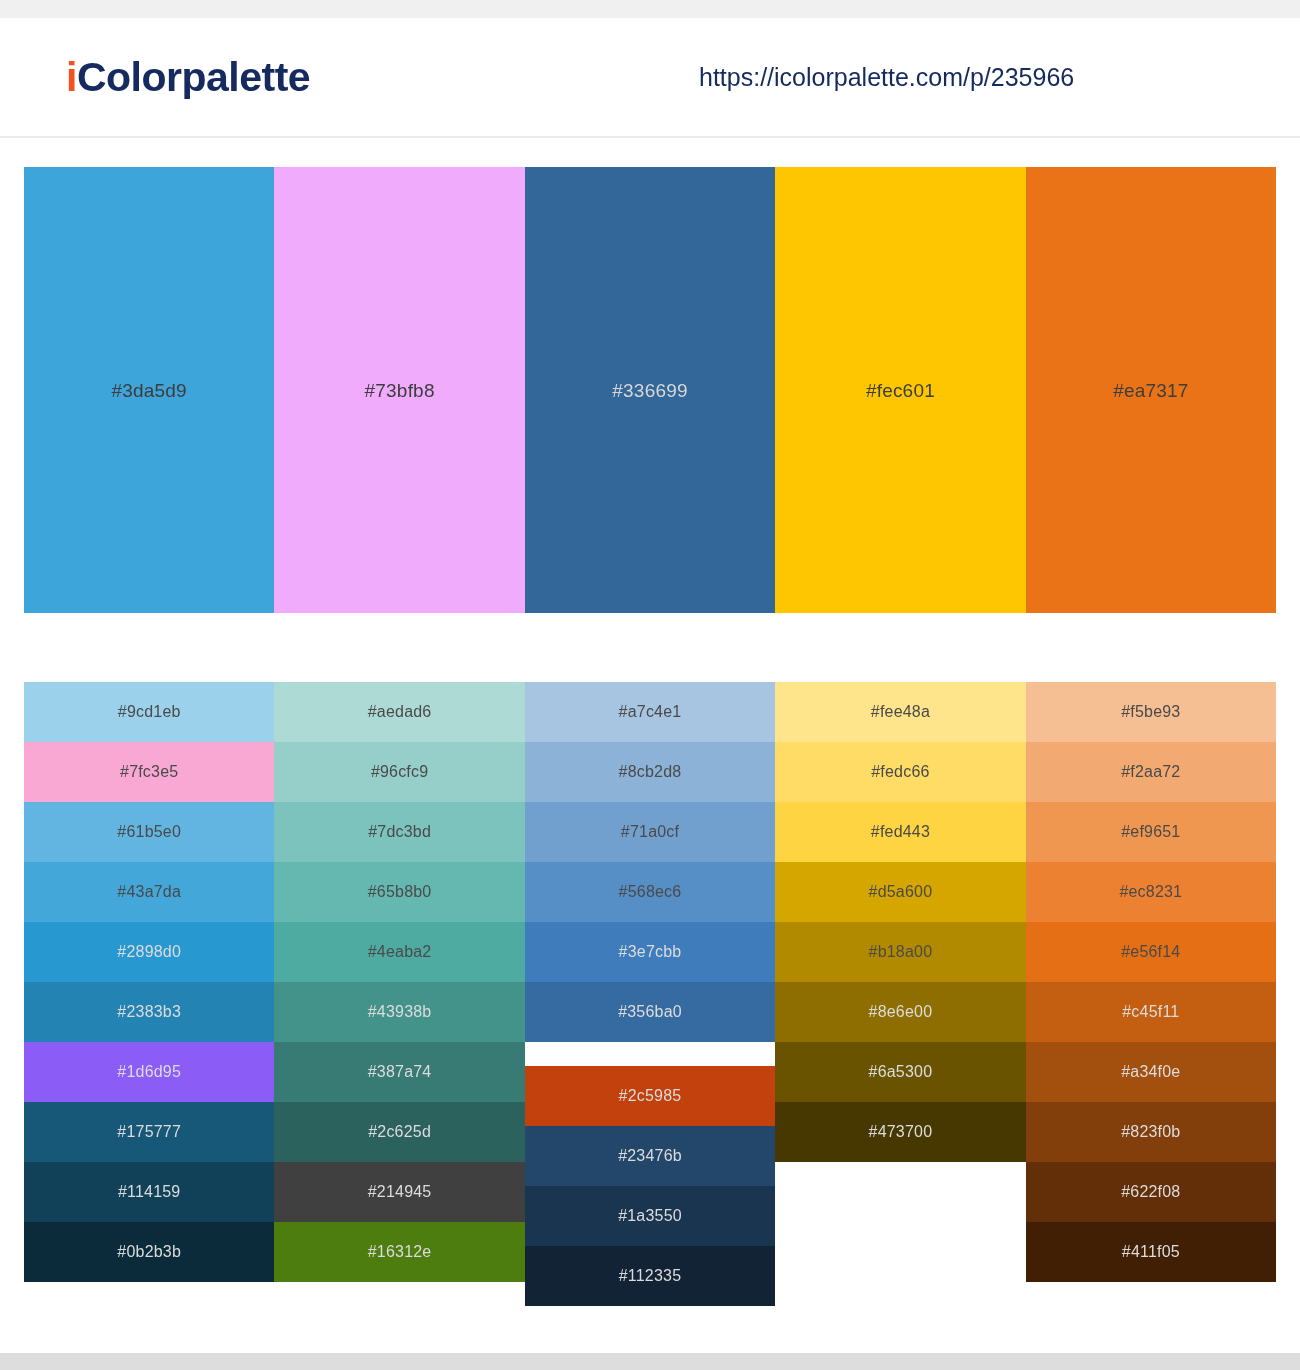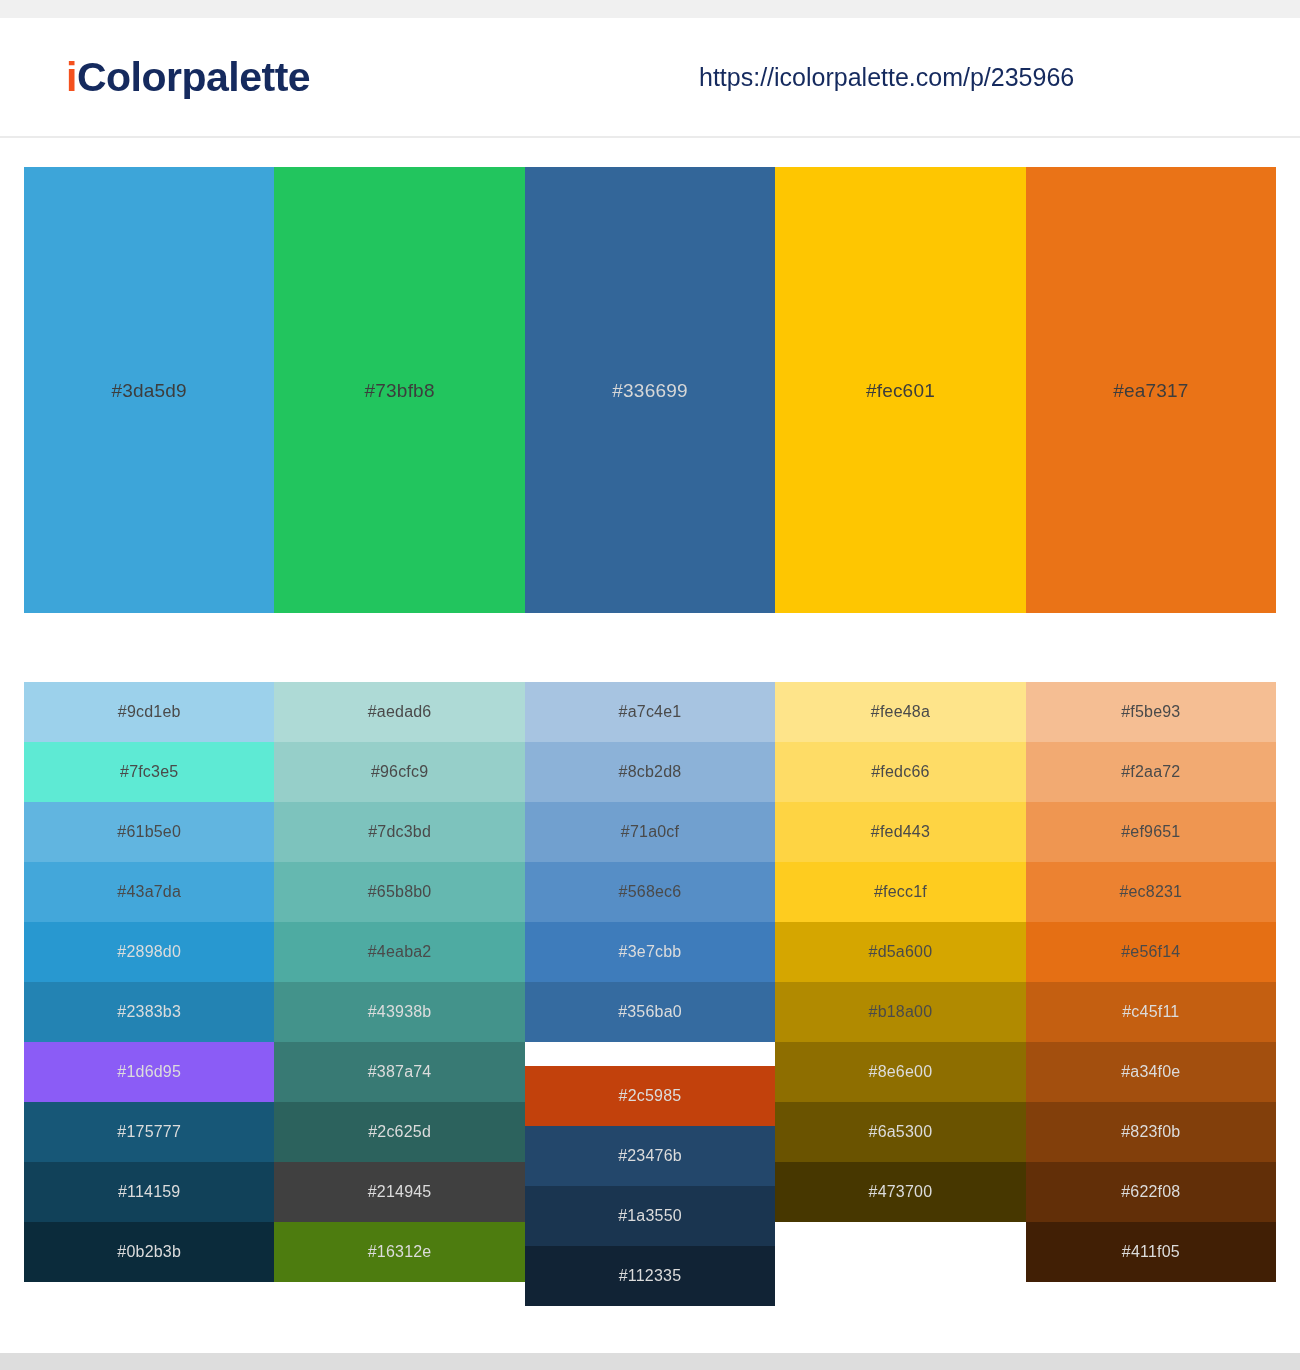--- a/index.html
+++ b/index.html
@@ -128,42 +128,42 @@
     <span class="brand-i">i</span><span class="brand-rest">Colorpalette</span>
   </div>
   <div class="page-url">https://icolorpalette.com/p/235966</div>
 </div>
 
 <div class="palette-wrap">
   <div class="palette-strip">
       <div class="palette-swatch" style="background: rgb(61, 165, 217);">
         <span class="palette-hex" style="color: rgb(61, 61, 61);">#3da5d9</span>
       </div>
-      <div class="palette-swatch" style="background: #22c55e;">
+      <div class="palette-swatch" style="background: #f0abfc;">
         <span class="palette-hex" style="color: rgb(61, 61, 61);">#73bfb8</span>
       </div>
       <div class="palette-swatch" style="background: rgb(51, 102, 153);">
         <span class="palette-hex" style="color: rgb(215, 215, 215);">#336699</span>
       </div>
       <div class="palette-swatch" style="background: rgb(254, 198, 1);">
         <span class="palette-hex" style="color: rgb(61, 61, 61);">#fec601</span>
       </div>
       <div class="palette-swatch" style="background: rgb(234, 115, 23);">
         <span class="palette-hex" style="color: rgb(61, 61, 61);">#ea7317</span>
       </div>
     </div>
 </div>
 
 <div class="shades-wrap">
   <div class="shades-grid">
       <div class="shade-col">
         <div class="shade-cell" style="background: rgb(156, 209, 235);">
           <span class="shade-hex" style="color: rgb(74, 74, 74);">#9cd1eb</span>
         </div>
-        <div class="shade-cell" style="background: #5eead4;">
+        <div class="shade-cell" style="background: #f9a8d4;">
           <span class="shade-hex" style="color: rgb(74, 74, 74);">#7fc3e5</span>
         </div>
         <div class="shade-cell" style="background: rgb(97, 181, 224);">
           <span class="shade-hex" style="color: rgb(74, 74, 74);">#61b5e0</span>
         </div>
         <div class="shade-cell" style="background: rgb(67, 167, 218);">
           <span class="shade-hex" style="color: rgb(74, 74, 74);">#43a7da</span>
         </div>
         <div class="shade-cell" style="background: rgb(40, 152, 208);">
           <span class="shade-hex" style="color: rgb(220, 220, 220);">#2898d0</span>
@@ -251,23 +251,20 @@
       <div class="shade-col">
         <div class="shade-cell" style="background: rgb(254, 228, 138);">
           <span class="shade-hex" style="color: rgb(74, 74, 74);">#fee48a</span>
         </div>
         <div class="shade-cell" style="background: rgb(254, 220, 102);">
           <span class="shade-hex" style="color: rgb(74, 74, 74);">#fedc66</span>
         </div>
         <div class="shade-cell" style="background: rgb(254, 212, 67);">
           <span class="shade-hex" style="color: rgb(74, 74, 74);">#fed443</span>
         </div>
-        <div class="shade-cell" style="background: rgb(254, 204, 31);">
-          <span class="shade-hex" style="color: rgb(74, 74, 74);">#fecc1f</span>
-        </div>
         <div class="shade-cell" style="background: rgb(213, 166, 0);">
           <span class="shade-hex" style="color: rgb(74, 74, 74);">#d5a600</span>
         </div>
         <div class="shade-cell" style="background: rgb(177, 138, 0);">
           <span class="shade-hex" style="color: rgb(74, 74, 74);">#b18a00</span>
         </div>
         <div class="shade-cell" style="background: rgb(142, 110, 0);">
           <span class="shade-hex" style="color: rgb(220, 220, 220);">#8e6e00</span>
         </div>
         <div class="shade-cell" style="background: rgb(106, 83, 0);">

